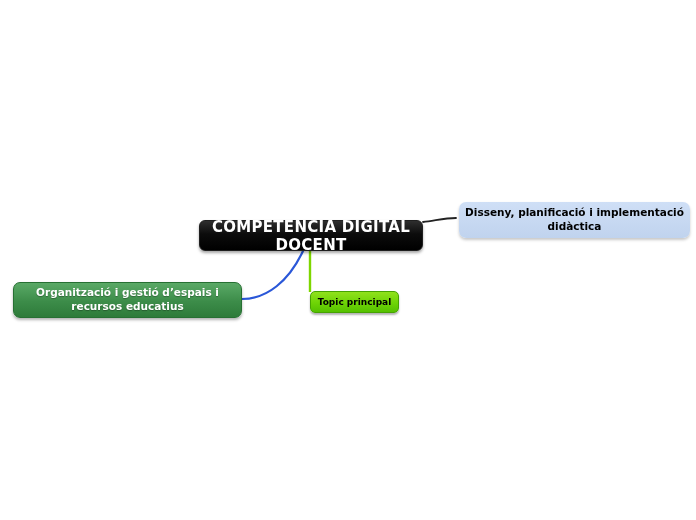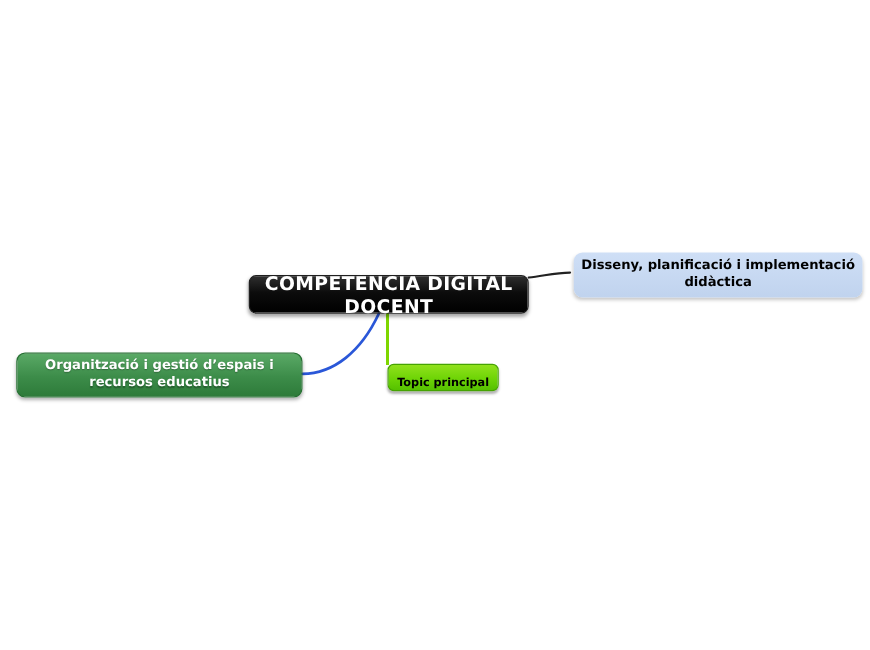--- a/index.html
+++ b/index.html
@@ -72,21 +72,20 @@
   }
   .node-topic-principal {
     left: 310px; top: 291px;
     width: 89px; height: 22px;
     background: linear-gradient(180deg, #90e11c 0%, #6ed406 55%, #55c100 100%);
     border: 1px solid #46a302;
     border-radius: 5px;
     color: #000000;
     font-size: 9px;
     box-shadow: 0 2px 2px rgba(0,0,0,0.3);
-    align-items: flex-end;
   }
 </style>
 </head>
 <body>
 
 <div class="canvas">
 
   <svg class="connector-layer" width="696" height="520" viewBox="0 0 696 520" fill="none">
     <path d="M 423 222 C 434 221, 444 218, 456 218" stroke-width="1.8" fill="none" stroke-linecap="round" stroke="#222222"></path>
     <path d="M 303 251 C 289 281, 267 299, 242 299" stroke-width="2.2" fill="none" stroke-linecap="round" stroke="#2a57d8"></path>

